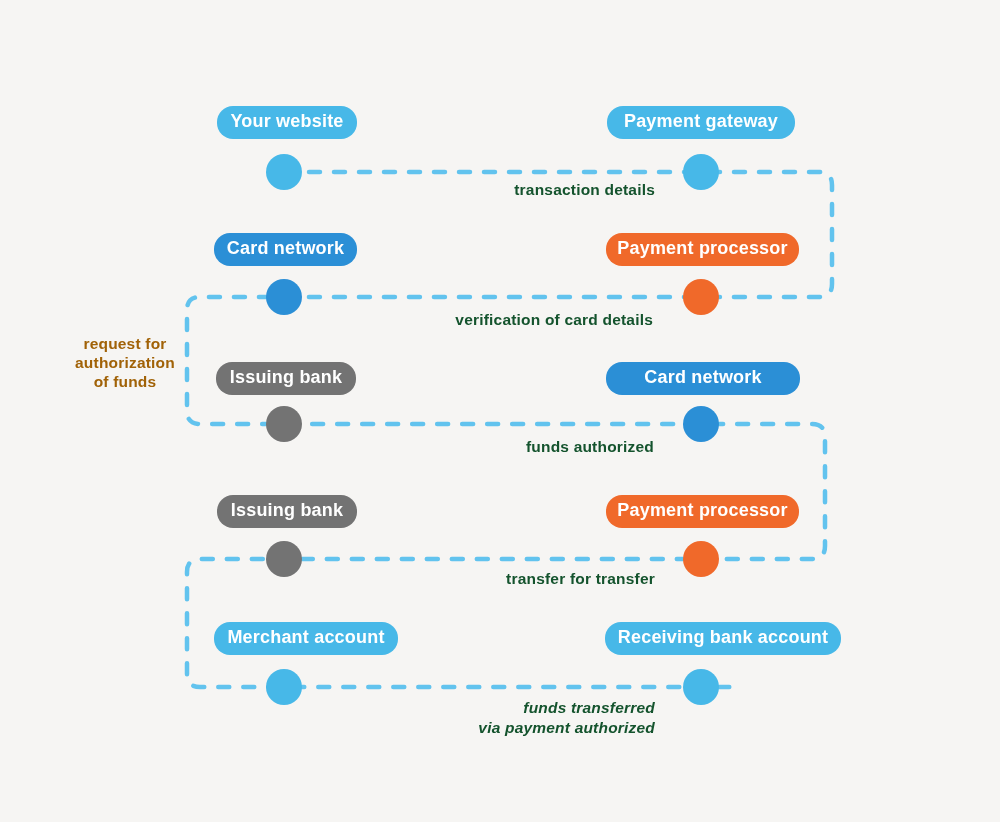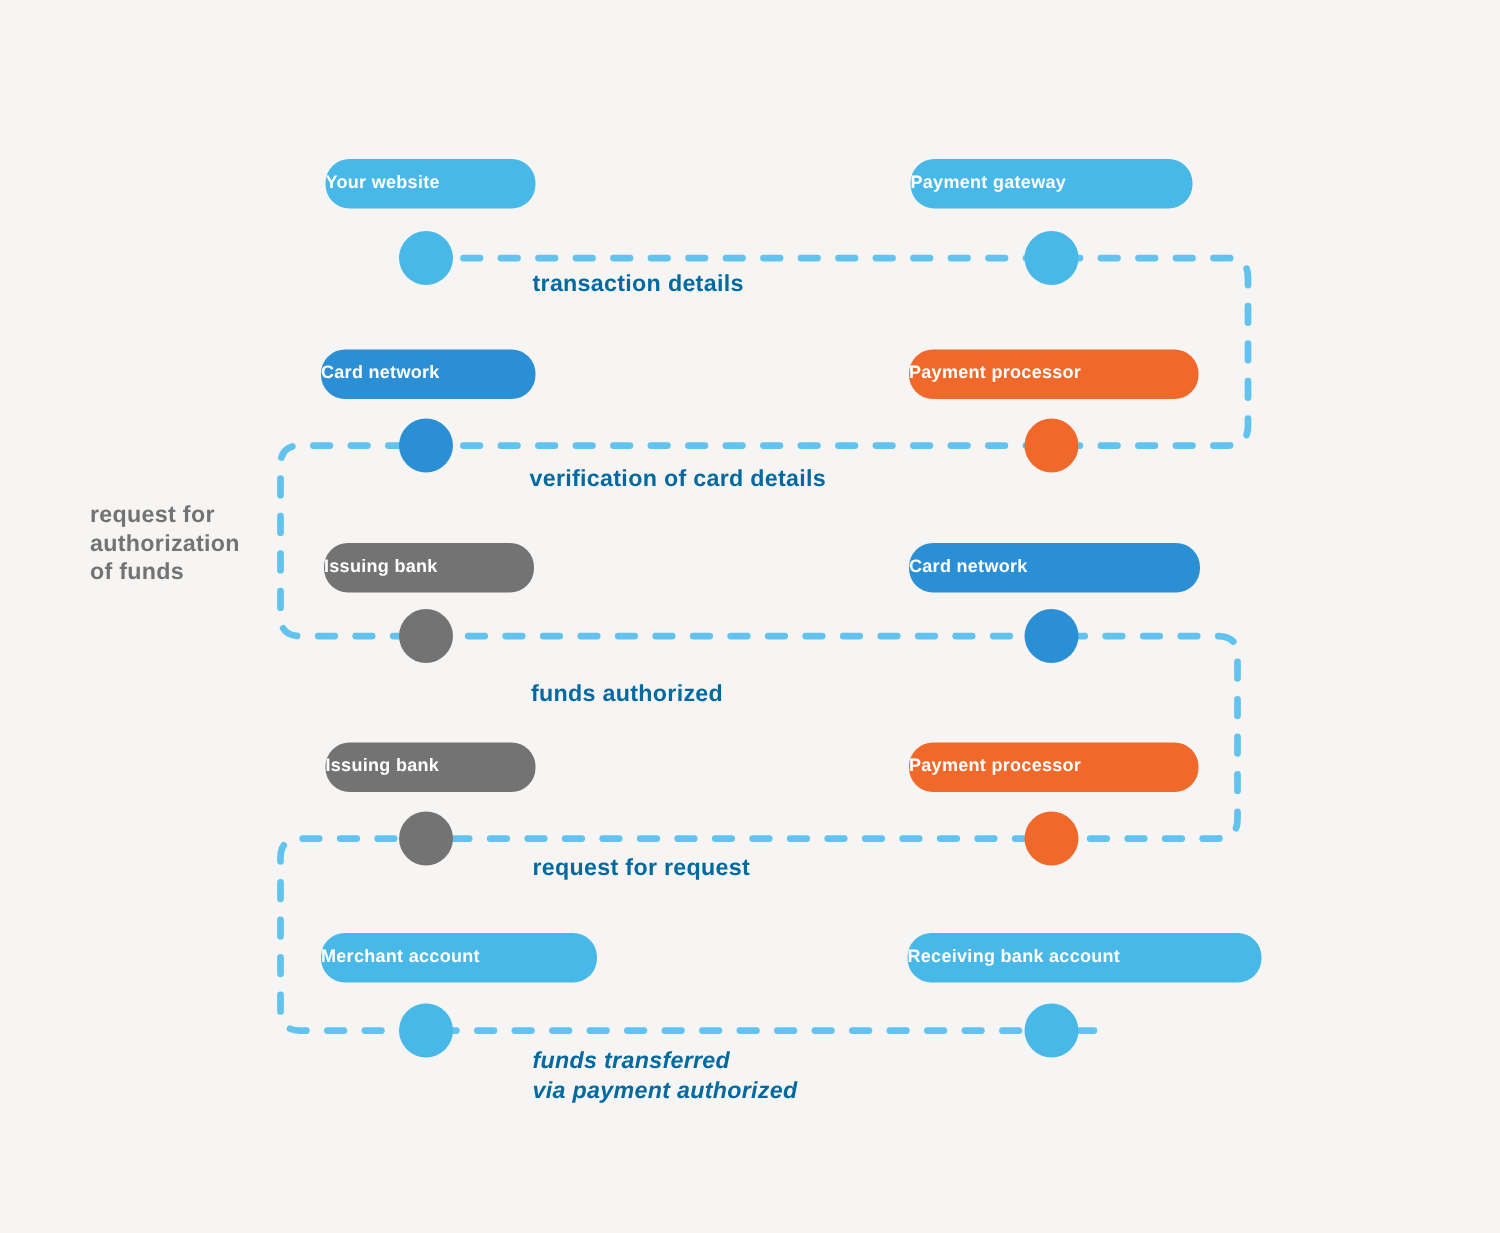--- a/index.html
+++ b/index.html
@@ -18,53 +18,54 @@
   .connector-svg {
     position: absolute;
     left: 0; top: 0;
     width: 1000px; height: 822px;
   }
   .pill {
     position: absolute;
     height: 33px;
     border-radius: 16px;
     color: #ffffff;
-    font-size: 12px;
+    font-size: 18px;
     font-weight: 700;
     line-height: 30px;
-    text-align: left;
+    text-align: center;
     letter-spacing: 0.2px;
     white-space: nowrap;
   }
   .dot {
     position: absolute;
     width: 36px;
     height: 36px;
     border-radius: 50%;
   }
   .c-lightblue { background: #47b8e8; }
   .c-blue      { background: #2b8fd6; }
   .c-darkblue  { background: #737373; }
   .c-orange    { background: #f0692a; }
   .edge-label {
     position: absolute;
     width: 300px;
-    text-align: left;
-    color: #0369a1;
+    text-align: right;
+    color: #14532d;
     font-size: 15.5px;
     font-weight: 700;
     line-height: 20px;
     letter-spacing: 0.2px;
   }
   .side-label {
     position: absolute;
-    left: 60px;
+    left: 50px;
     top: 334px;
     width: 150px;
-    color: #737373;
+    text-align: center;
+    color: #a16207;
     font-size: 15.5px;
     font-weight: 700;
     line-height: 19px;
     letter-spacing: 0.2px;
   }
 </style>
 </head>
 <body>
 
 <div class="canvas">
@@ -96,23 +97,23 @@
   <div class="pill c-darkblue" style="left:217px; top:495px; width:140px;">Issuing bank</div>
   <div class="pill c-orange" style="left:606px; top:495px; width:193px;">Payment processor</div>
 
   <div class="pill c-lightblue" style="left:214px; top:622px; width:184px;">Merchant account</div>
   <div class="pill c-lightblue" style="left:605px; top:622px; width:236px;">Receiving bank account</div>
 
   <div class="edge-label" style="left:355px; top:180px;">transaction details</div>
 
   <div class="edge-label" style="left:353px; top:310px;">verification of card details</div>
 
-  <div class="edge-label" style="left:354px; top:437px;margin-top:16px;">funds authorized</div>
+  <div class="edge-label" style="left:354px; top:437px;">funds authorized</div>
 
-  <div class="edge-label" style="left:355px; top:569px;">request for request</div>
+  <div class="edge-label" style="left:355px; top:569px;">transfer for transfer</div>
 
   <div class="edge-label" style="left:355px; top:698px;font-style:italic;">
     <div>funds transferred</div>
     <div>via payment authorized</div>
   </div>
 
   <div class="side-label">
     <div>request for</div>
     <div>authorization</div>
     <div>of funds</div>

